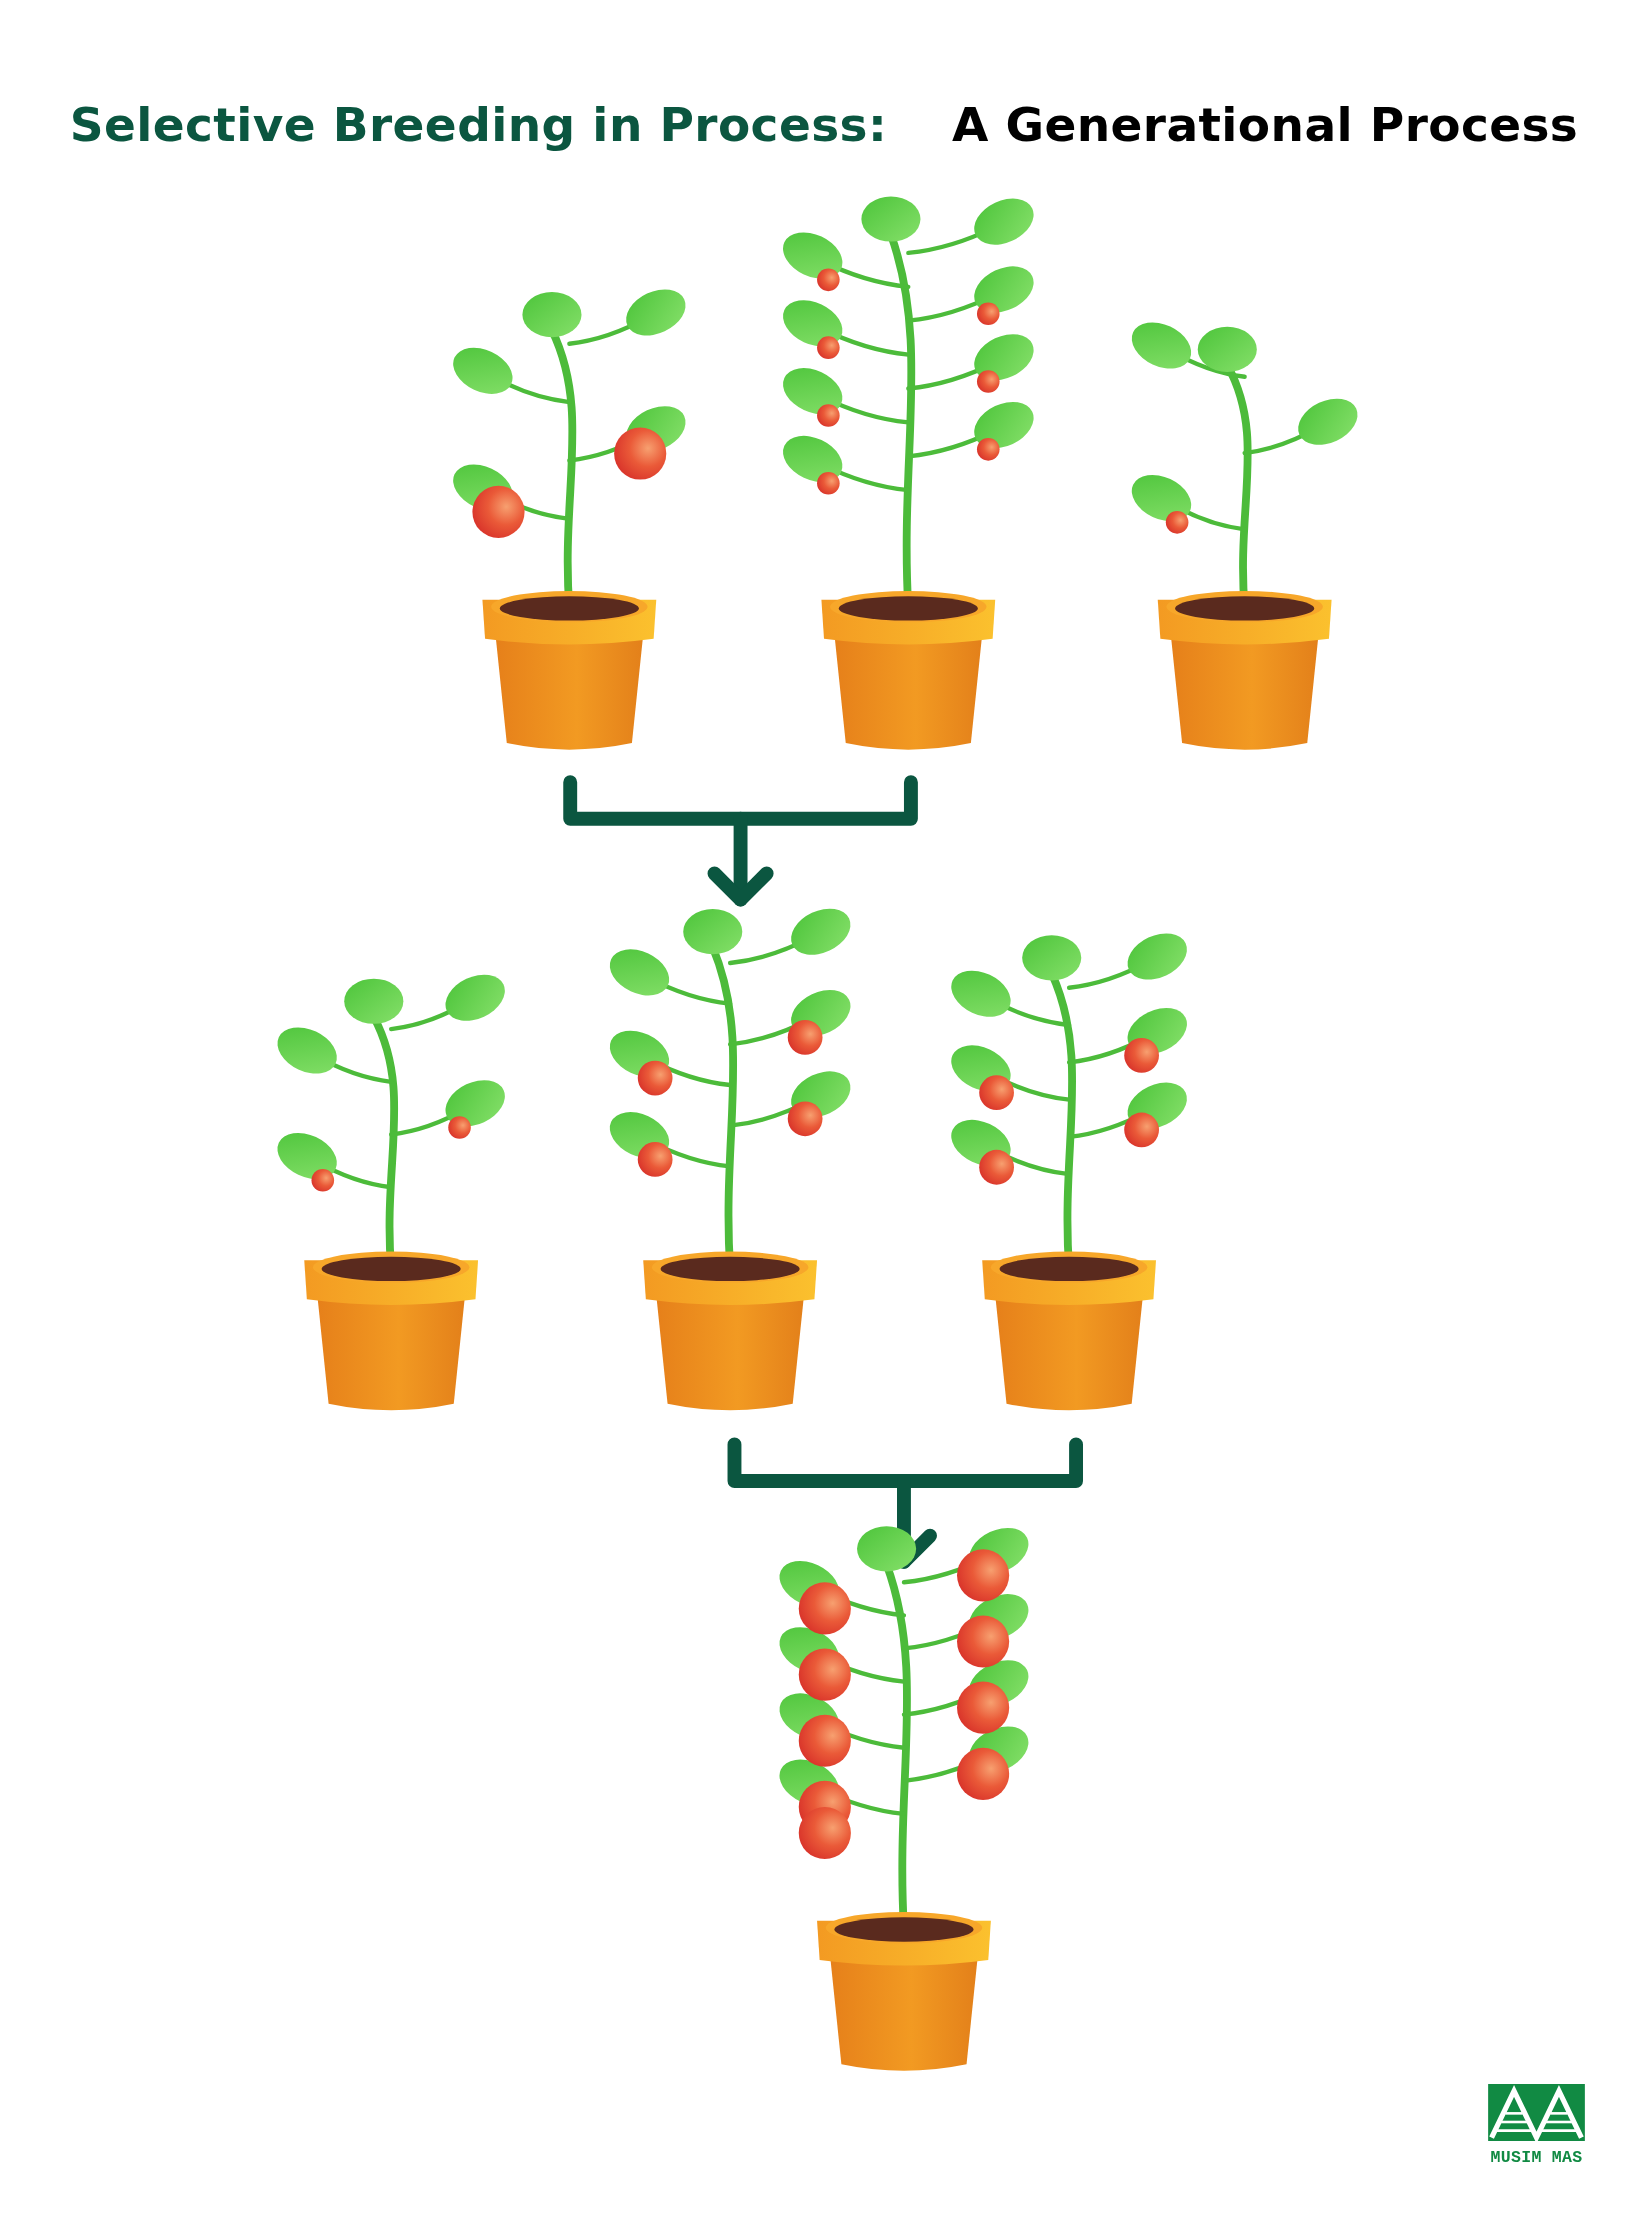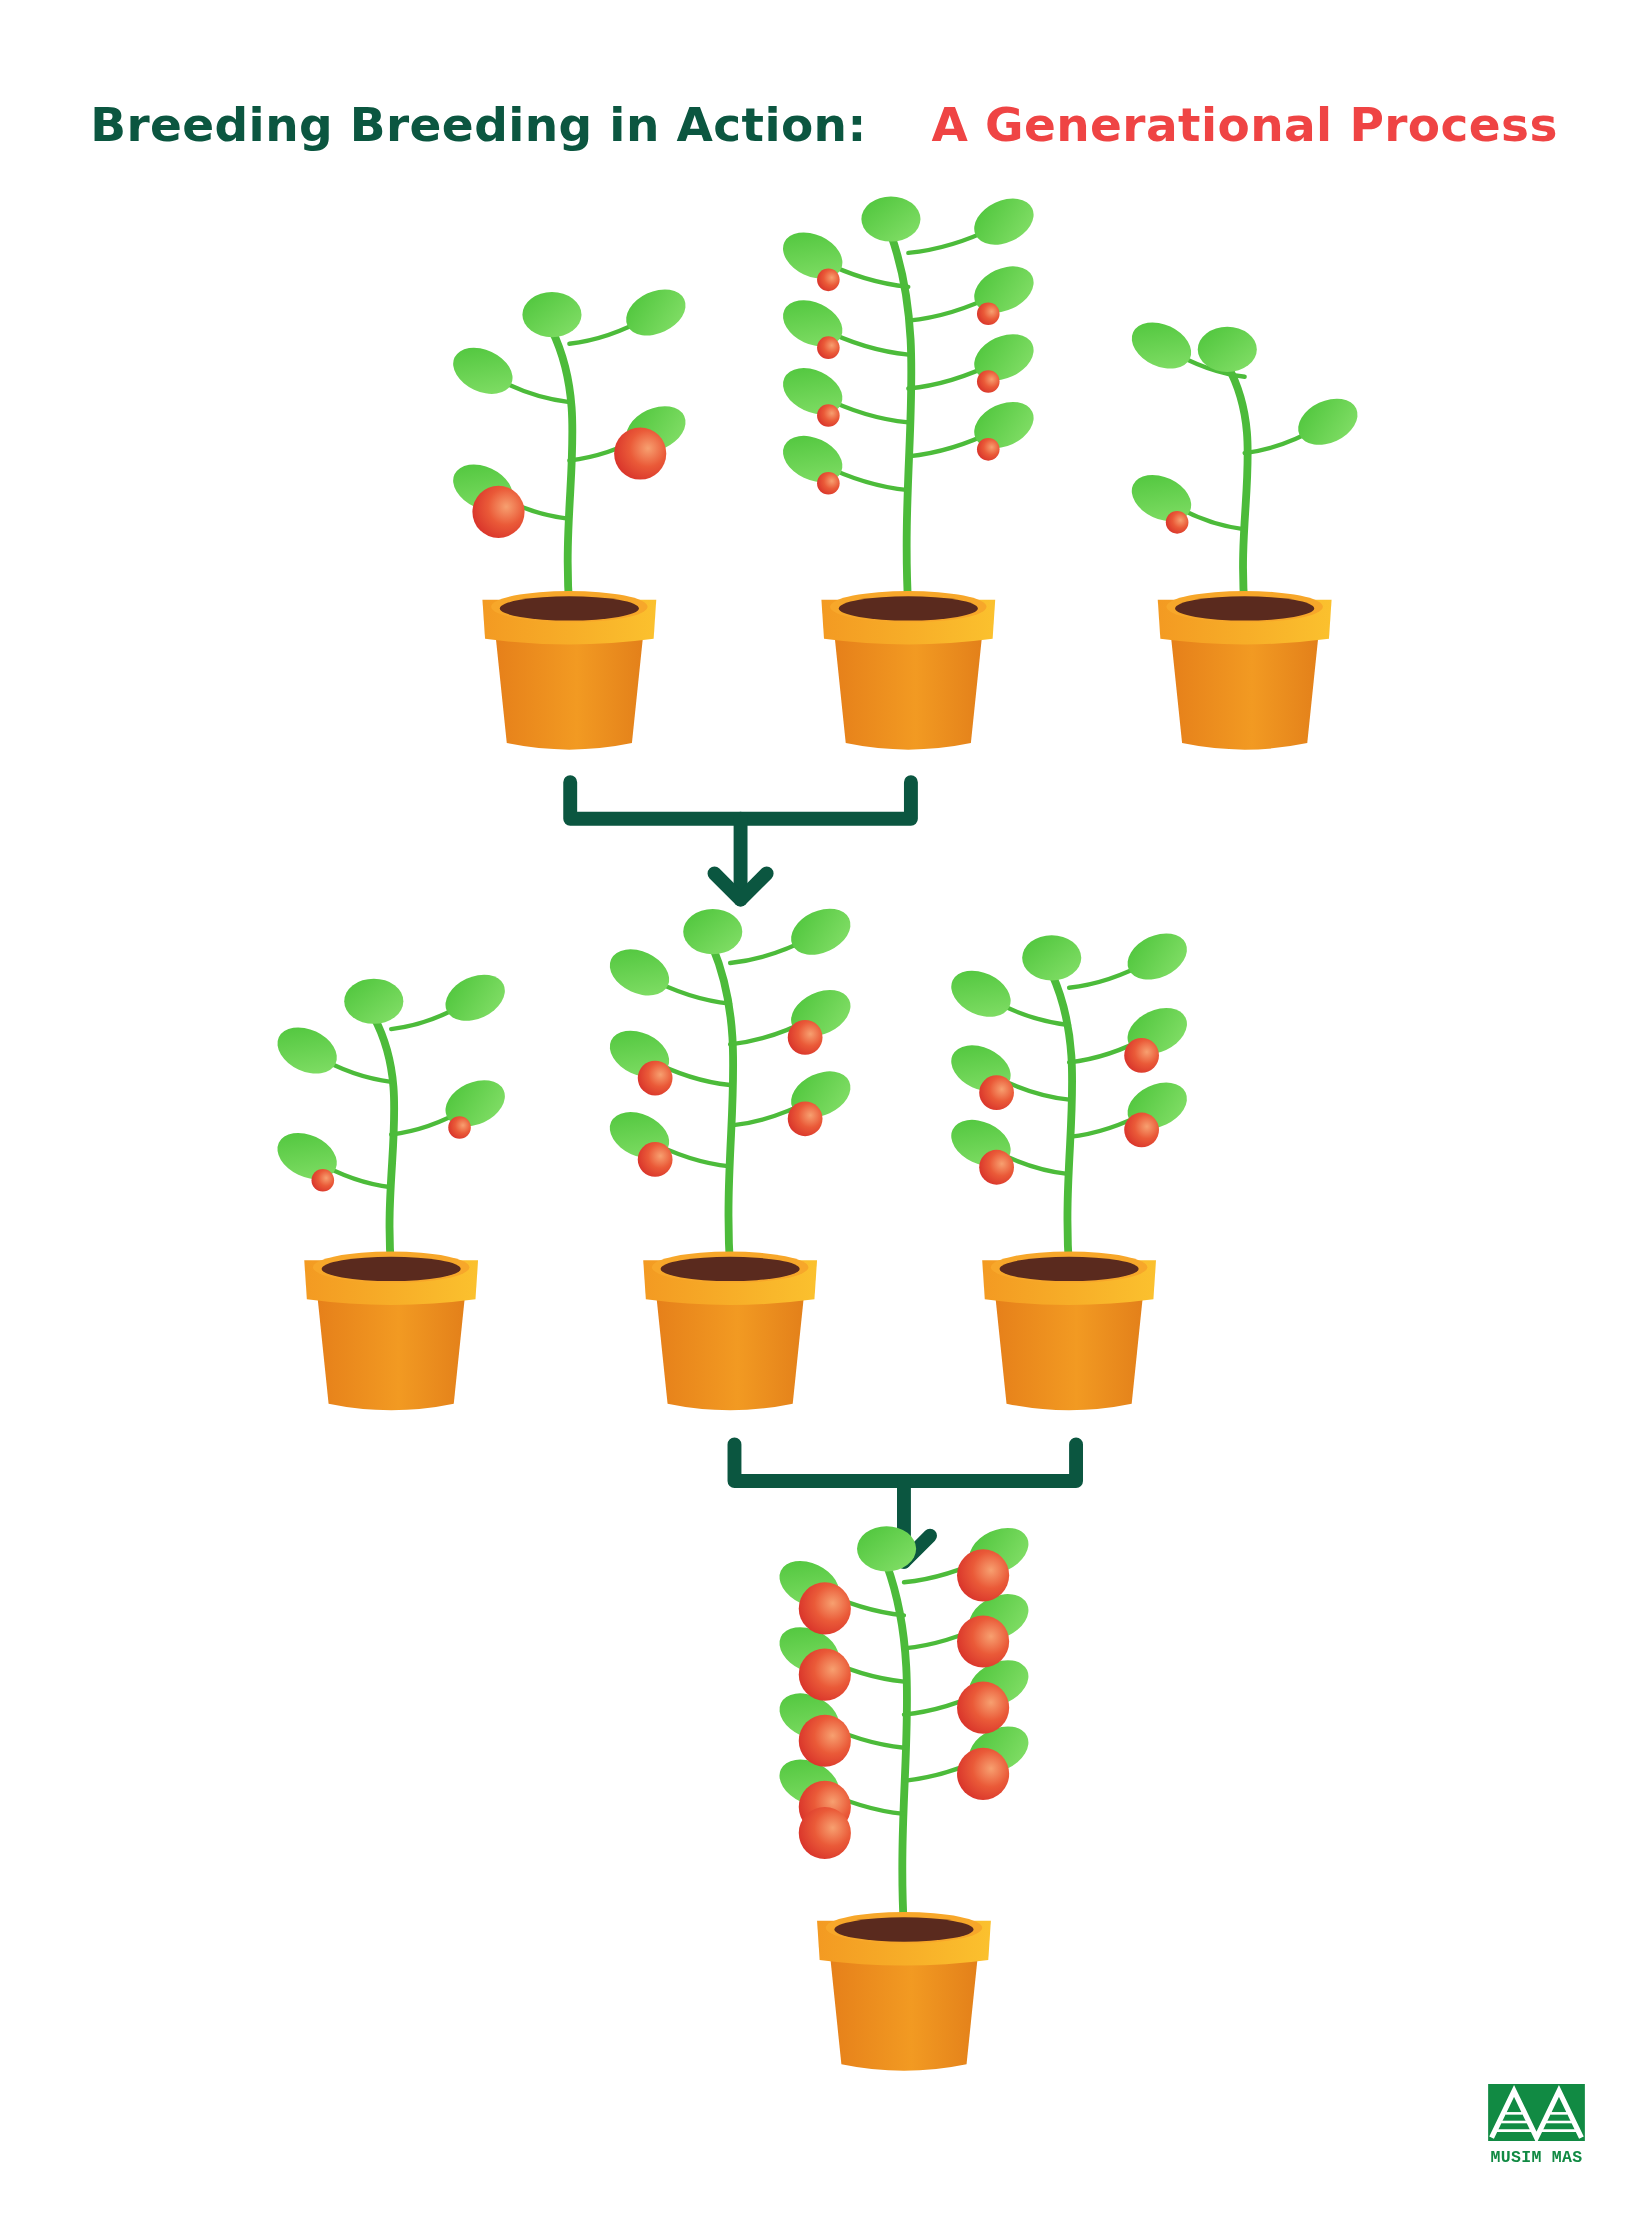--- a/index.html
+++ b/index.html
@@ -1,28 +1,28 @@
 <!DOCTYPE html>
 <html style="font-size:14px"><head>
 <meta charset="utf-8">
 <style>
   html,body{margin:0;padding:0;background:#ffffff;}
   body{width:1648px;height:2225px;position:relative;overflow:hidden;font-family:"DejaVu Sans",sans-serif;}
   .title{position:absolute;top:97px;left:0;width:1648px;text-align:center;font-weight:bold;font-size:47px;letter-spacing:0.4px;}
   .t1{color:#0b5640;}
-  .t2{color:#ef4444;margin-left:48px;}
+  .t2{color:#000000;margin-left:48px;}
   svg.main{position:absolute;left:0;top:0;}
   .logo{position:absolute;left:1488px;top:2084px;width:97px;}
   .logo-text{font-family:Liberation Mono, monospace;font-weight:bold;color:#118a43;font-size:16.5px;text-align:center;margin-top:3.5px;letter-spacing:0.3px;}
 </style>
 </head>
 <body>
 
 <div class="title">
-  <span class="t1">Breeding Breeding in Action:</span>
+  <span class="t1">Selective Breeding in Process:</span>
   <span class="t2">A Generational Process</span>
 </div>
 
 <svg class="main" width="1648" height="2225" viewBox="0 0 1896 2560">
   <defs>
     <linearGradient id="potGrad" x1="0" x2="1" y1="0" y2="0">
       <stop offset="0" stop-color="#e6801a"></stop>
       <stop offset="0.55" stop-color="#f29a22"></stop>
       <stop offset="1" stop-color="#e3801a"></stop>
     </linearGradient>

